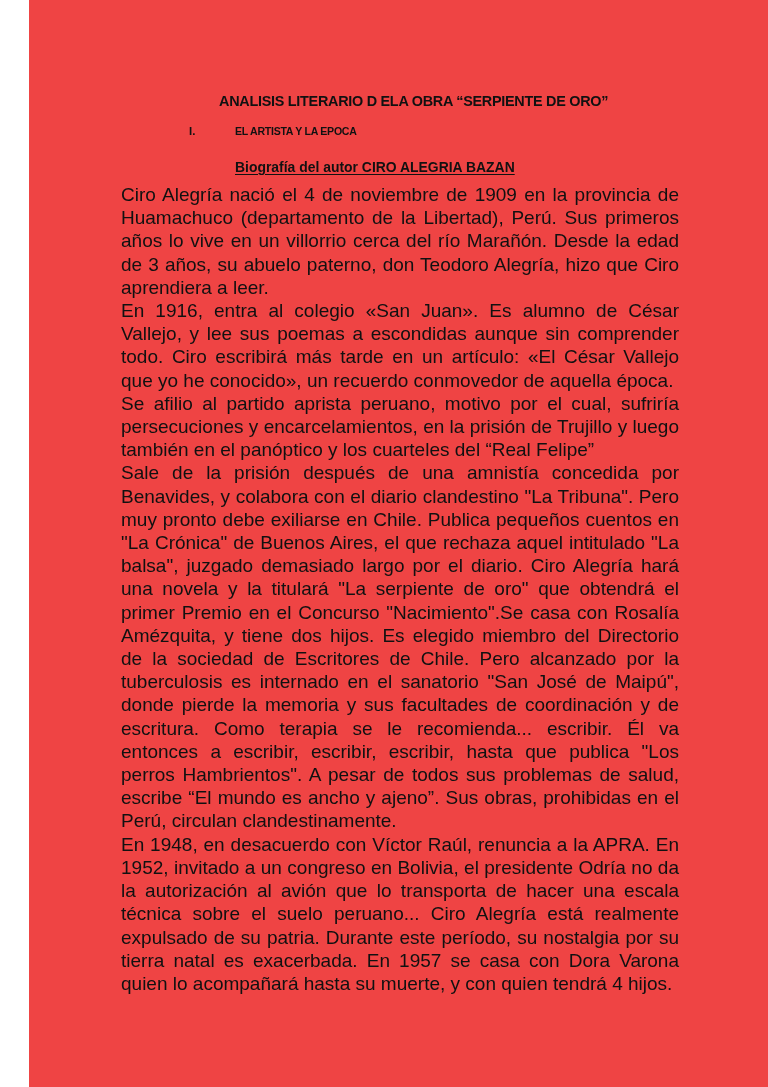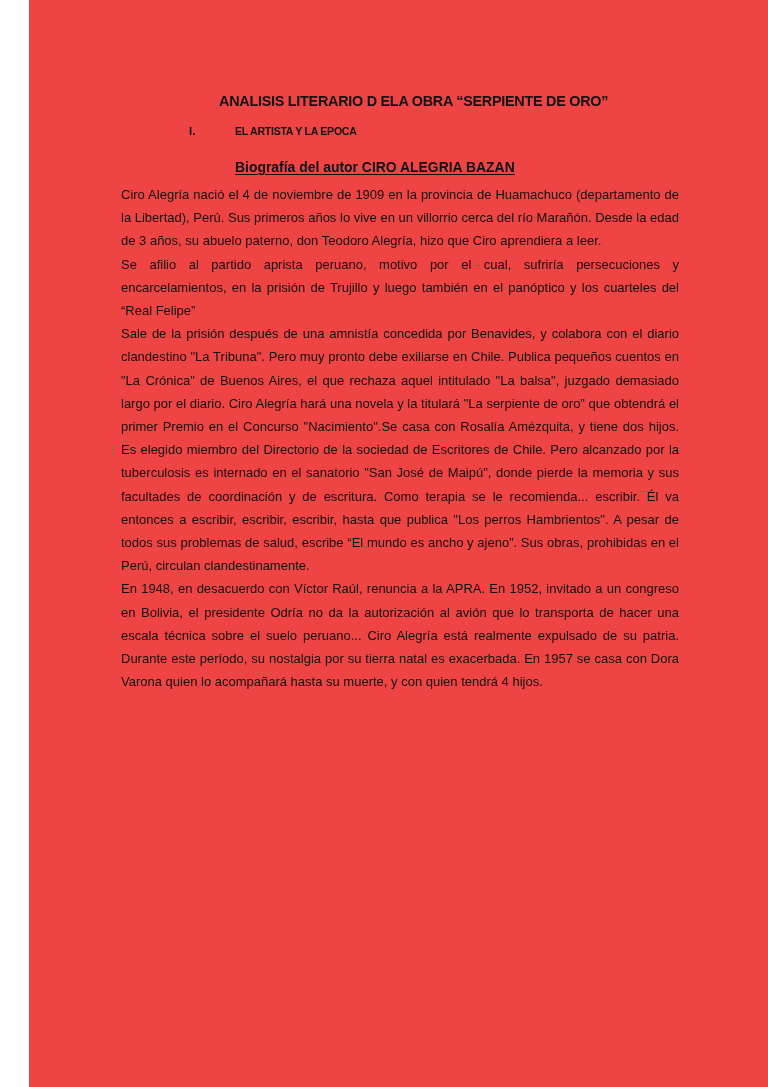--- a/index.html
+++ b/index.html
@@ -66,21 +66,21 @@
     white-space: nowrap;
     transform: scaleX(0.96);
     transform-origin: left top;
   }
   .body {
     position: absolute;
     left: 92px;
     top: 183px;
     width: 558px;
     font-family: "Liberation Sans", sans-serif;
-    font-size: 13px;
+    font-size: 19px;
     line-height: 23.2px;
     text-align: justify;
   }
   .body p {
     margin: 0;
   }
 </style>
 </head>
 <body>
 
@@ -90,18 +90,19 @@
 
   <div class="section">
     <span class="num">I.</span>
     <span class="label">EL ARTISTA Y LA EPOCA</span>
   </div>
 
   <div class="subheading">Biografía del autor CIRO ALEGRIA BAZAN</div>
 
   <div class="body">
     <p>Ciro Alegría nació el 4 de noviembre de 1909 en la provincia de Huamachuco (departamento de la Libertad), Perú. Sus primeros años lo vive en un villorrio cerca del río Marañón. Desde la edad de 3 años, su abuelo paterno, don Teodoro Alegría, hizo que Ciro aprendiera a leer.</p>
+    <p>En 1916, entra al colegio «San Juan». Es alumno de César Vallejo, y lee sus poemas a escondidas aunque sin comprender todo. Ciro escribirá más tarde en un artículo: «El César Vallejo que yo he conocido», un recuerdo conmovedor de aquella época.</p>
     <p>Se afilio al partido aprista peruano, motivo por el cual, sufriría persecuciones y encarcelamientos, en la prisión de Trujillo y luego también en el panóptico y los cuarteles del “Real Felipe”</p>
     <p>Sale de la prisión después de una amnistía concedida por Benavides, y colabora con el diario clandestino "La Tribuna". Pero muy pronto debe exiliarse en Chile. Publica pequeños cuentos en "La Crónica" de Buenos Aires, el que rechaza aquel intitulado "La balsa", juzgado demasiado largo por el diario. Ciro Alegría hará una novela y la titulará "La serpiente de oro" que obtendrá el primer Premio en el Concurso "Nacimiento".Se casa con Rosalía Amézquita, y tiene dos hijos. Es elegido miembro del Directorio de la sociedad de Escritores de Chile. Pero alcanzado por la tuberculosis es internado en el sanatorio "San José de Maipú", donde pierde la memoria y sus facultades de coordinación y de escritura. Como terapia se le recomienda... escribir. Él va entonces a escribir, escribir, escribir, hasta que publica "Los perros Hambrientos". A pesar de todos sus problemas de salud, escribe “El mundo es ancho y ajeno”. Sus obras, prohibidas en el Perú, circulan clandestinamente.</p>
     <p>En 1948, en desacuerdo con Víctor Raúl, renuncia a la APRA. En 1952, invitado a un congreso en Bolivia, el presidente Odría no da la autorización al avión que lo transporta de hacer una escala técnica sobre el suelo peruano... Ciro Alegría está realmente expulsado de su patria. Durante este período, su nostalgia por su tierra natal es exacerbada. En 1957 se casa con Dora Varona quien lo acompañará hasta su muerte, y con quien tendrá 4 hijos.</p>
   </div>
 
 </div>
 
 </body></html>

